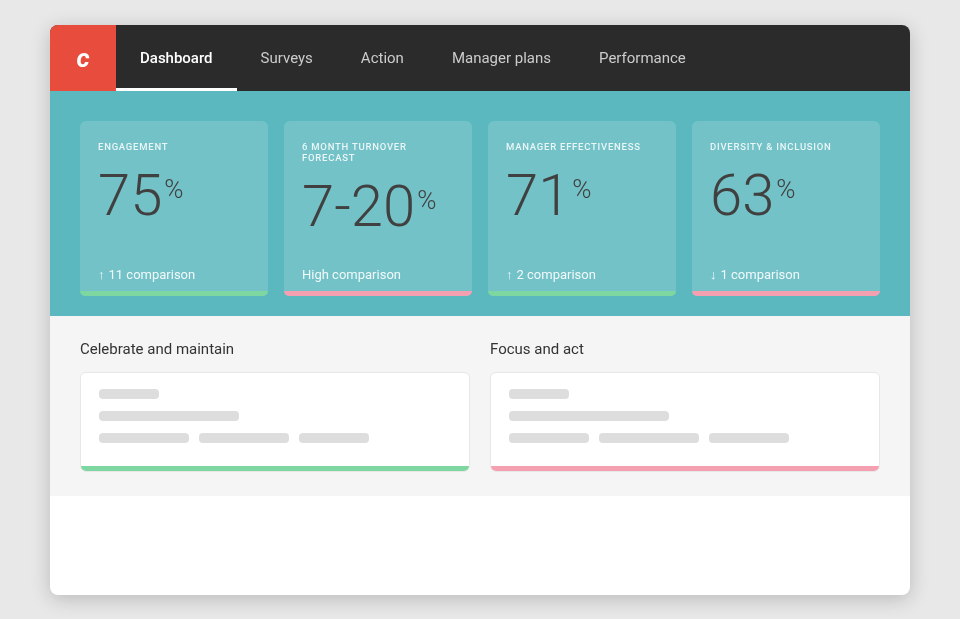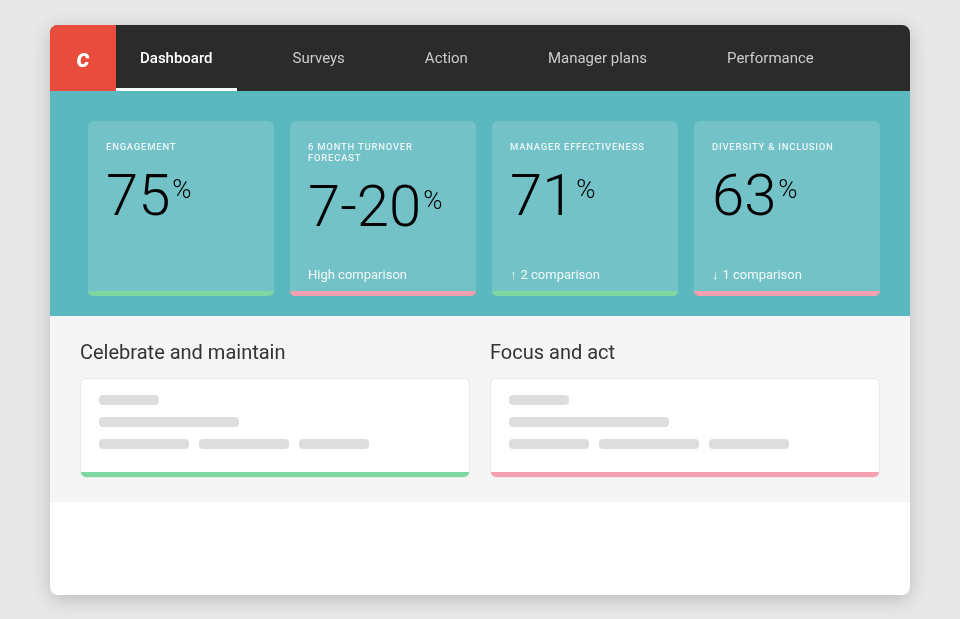--- a/index.html
+++ b/index.html
@@ -37,21 +37,20 @@
     }
     .logo-icon {
       color: #fff;
       font-size: 26px;
       font-weight: bold;
       font-style: italic;
     }
     .nav-items {
       display: flex;
       align-items: stretch;
-      gap: 32px;
     }
     .nav-item {
       display: flex;
       align-items: center;
       padding: 0 24px;
       color: #ccc;
       font-size: 15px;
       cursor: pointer;
       position: relative;
       white-space: nowrap;
@@ -71,21 +70,20 @@
     }
     
     .content {
       background: #5bb8bf;
       padding: 30px 30px 20px;
     }
     .metrics-row {
       display: flex;
       gap: 16px;
       margin-bottom: 0;
-      margin-left: 8px;
     }
     .metric-card {
       flex: 1;
       background: rgba(255,255,255,0.15);
       border-radius: 6px;
       padding: 20px 18px 0;
       position: relative;
       min-height: 175px;
       display: flex;
       flex-direction: column;
@@ -93,21 +91,21 @@
     .metric-label {
       font-size: 9.5px;
       letter-spacing: 0.08em;
       text-transform: uppercase;
       color: rgba(255,255,255,0.85);
       margin-bottom: 14px;
       font-weight: 500;
     }
     .metric-value {
       font-size: 58px;
-      color: #000000;
+      color: #404040;
       font-weight: 300;
       line-height: 1;
       display: flex;
       align-items: flex-start;
     }
     .metric-value .percent {
       font-size: 26px;
       margin-top: 10px;
       margin-left: 2px;
     }
@@ -136,21 +134,21 @@
     .bottom-section {
       background: #f5f5f5;
       padding: 24px 30px;
       display: flex;
       gap: 20px;
     }
     .bottom-panel {
       flex: 1;
     }
     .bottom-panel-title {
-      font-size: 20px;
+      font-size: 15px;
       color: #333;
       margin-bottom: 14px;
       font-weight: 400;
     }
     .panel-card {
       background: #fff;
       border-radius: 6px;
       padding: 16px 18px 0;
       min-height: 100px;
       position: relative;
@@ -199,20 +197,21 @@
 
   <div class="content">
     <div class="metrics-row">
 
       <div class="metric-card">
         <div class="metric-label">Engagement</div>
         <div class="metric-value">
           <span>75</span>
             <span class="percent">%</span>
         </div>
+        <div class="metric-comparison arrow-up">11 comparison</div>
         <div class="metric-bar bar-green"></div>
       </div>
 
       <div class="metric-card">
         <div class="metric-label">6 Month Turnover Forecast</div>
         <div class="metric-value">
           <span>7-20</span>
             <span class="percent">%</span>
         </div>
         <div class="metric-comparison">High comparison</div>

